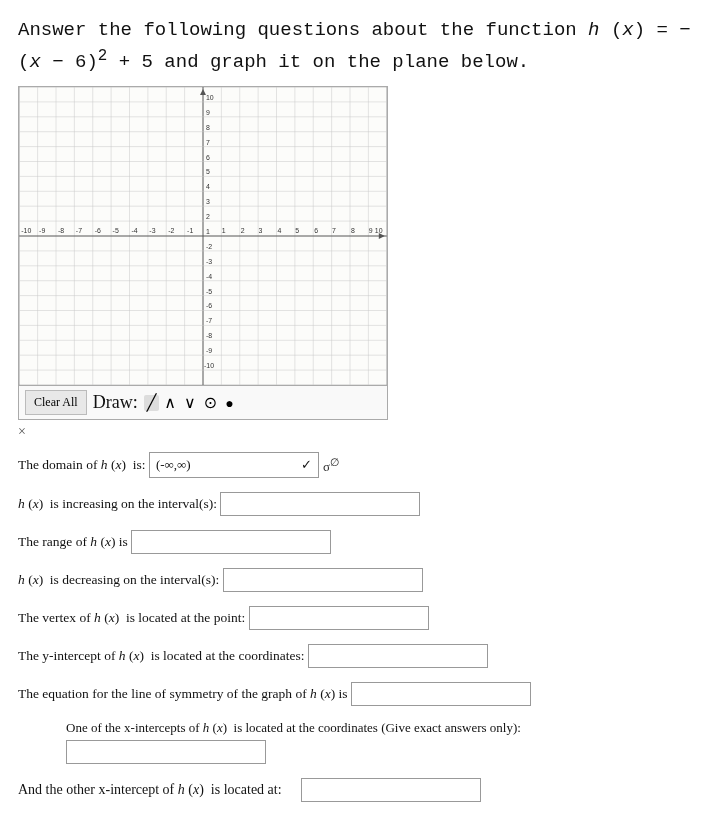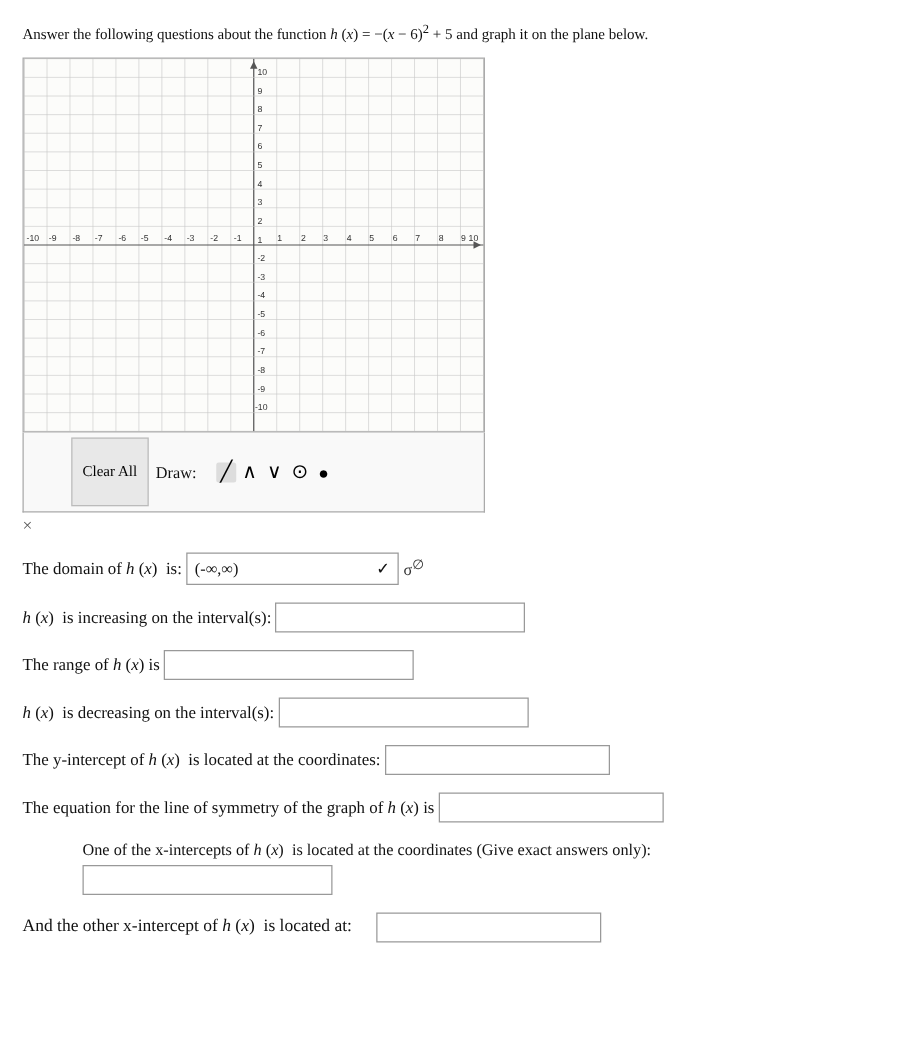--- a/index.html
+++ b/index.html
@@ -7,23 +7,24 @@
       font-family: 'Times New Roman', Times, serif;
       background: #fff;
       width: 720px;
       min-height: 831px;
       padding: 16px 18px;
       font-size: 14px;
       color: #111;
     }
 
     .question-text {
-      font-size: 12px;
+      font-size: 19px;
       line-height: 1.5;
       margin-bottom: 10px;
+      font-family: Liberation Mono, monospace;
     }
 
     .graph-container {
       border: 1px solid #aaa;
       width: 370px;
       height: 300px;
       position: relative;
       background: #fff;
       margin-bottom: 0;
     }
@@ -40,31 +41,30 @@
       border-top: none;
       width: 370px;
       padding: 4px 6px;
       gap: 4px;
       background: #f9f9f9;
     }
 
     .toolbar-btn {
       background: #e8e8e8;
       border: 1px solid #bbb;
-      padding: 19px 8px;
+      padding: 4px 8px;
       font-size: 12px;
       cursor: pointer;
       font-family: 'Times New Roman', Times, serif;
-      margin-left: 32px;
     }
 
     .draw-label {
-      font-size: 13px;
+      font-size: 18px;
       margin-left: 2px;
-      margin-right: 12px;
+      margin-right: 2px;
     }
 
     .draw-tools {
       display: flex;
       align-items: center;
       gap: 2px;
     }
 
     .draw-tool-btn {
       background: none;
@@ -305,20 +305,24 @@
   <div class="question-row">
     <label>The range of <em>h</em> (<em>x</em>) is&nbsp;</label>
     <input class="answer-input answer-input-wide" type="text" placeholder="" style="">
   </div>
 
   <div class="question-row">
     <label><em>h</em> (<em>x</em>) &nbsp;is decreasing on the interval(s):&nbsp;</label>
     <input class="answer-input answer-input-wide" type="text" placeholder="" style="">
   </div>
 
+  <div class="question-row">
+    <label>The vertex of <em>h</em> (<em>x</em>) &nbsp;is located at the point:&nbsp;</label>
+    <input class="answer-input answer-input-medium" type="text" placeholder="" style="">
+  </div>
 
   <div class="question-row">
     <label>The y-intercept of <em>h</em> (<em>x</em>) &nbsp;is located at the coordinates:&nbsp;</label>
     <input class="answer-input answer-input-medium" type="text" placeholder="" style="">
   </div>
 
   <div class="question-row">
     <label>The equation for the line of symmetry of the graph of <em>h</em> (<em>x</em>) is&nbsp;</label>
     <input class="answer-input answer-input-medium" type="text" placeholder="" style="">
   </div>

